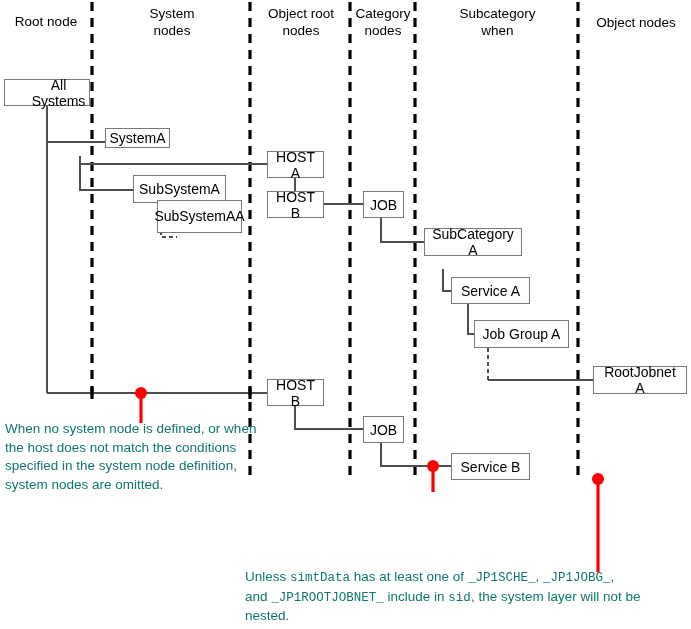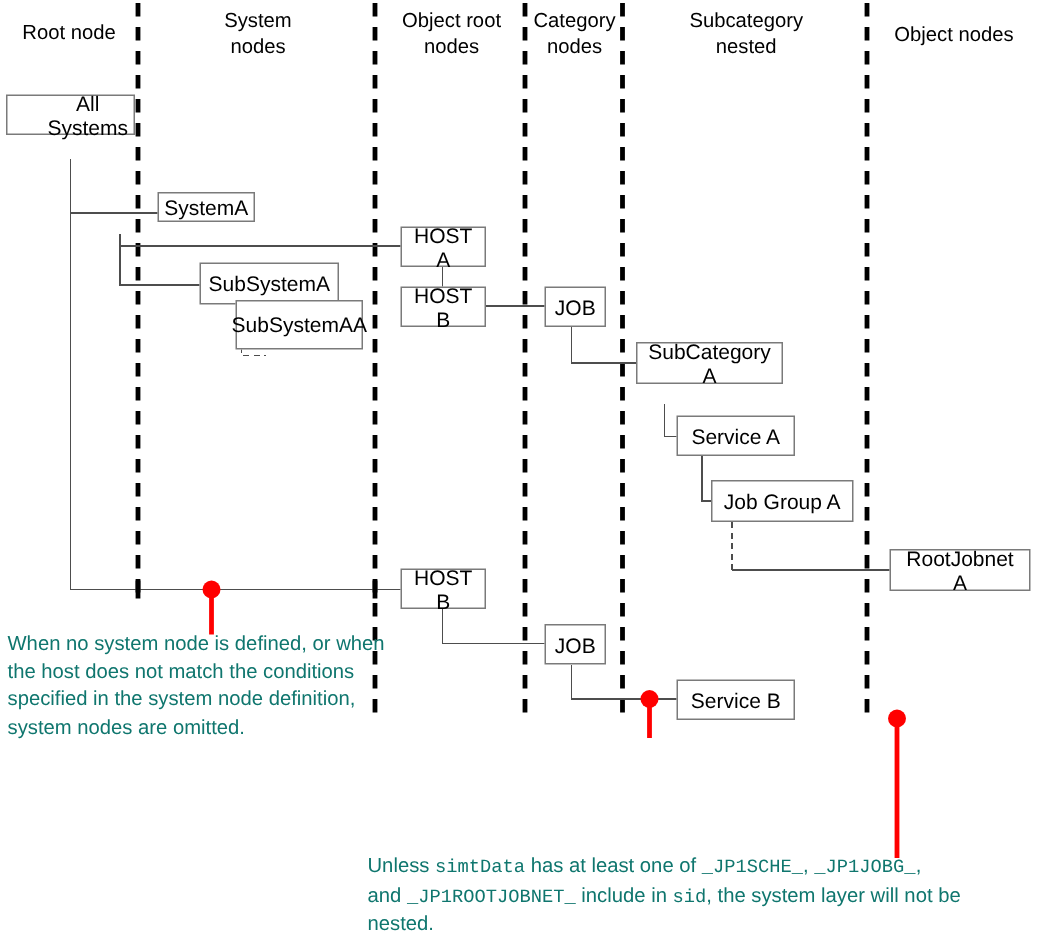--- a/index.html
+++ b/index.html
@@ -129,24 +129,24 @@
   </svg>
 
   <div class="col-header" style="left:2px; top:13px; width:88px;">Root node</div>
   <div class="col-header" style="left:96px; top:5px; width:152px;">System
 nodes</div>
   <div class="col-header" style="left:254px; top:5px; width:94px;">Object root
 nodes</div>
   <div class="col-header" style="left:352px; top:5px; width:62px;">Category
 nodes</div>
   <div class="col-header" style="left:419px; top:5px; width:157px;">Subcategory
-nested</div>
+when</div>
   <div class="col-header" style="left:582px; top:14px; width:108px;">Object nodes</div>
 
-  <div class="node" style="left:4px; top:63px; width:86px; height:27px;padding-left:27px;">All Systems</div>
+  <div class="node" style="left:4px; top:79px; width:86px; height:27px;padding-left:27px;">All Systems</div>
 
   <div class="node" style="left:105px; top:128px; width:65px; height:20px;">SystemA</div>
 
   <div class="node" style="left:133px; top:175px; width:93px; height:28px;">SubSystemA</div>
 
   <div class="node" style="left:157px; top:200px; width:85px; height:33px; line-height:15px;">SubSystemAA</div>
 
   <div class="node" style="left:267px; top:151px; width:57px; height:27px;">HOST A</div>
 
   <div class="node" style="left:267px; top:191px; width:57px; height:27px;">HOST B</div>

